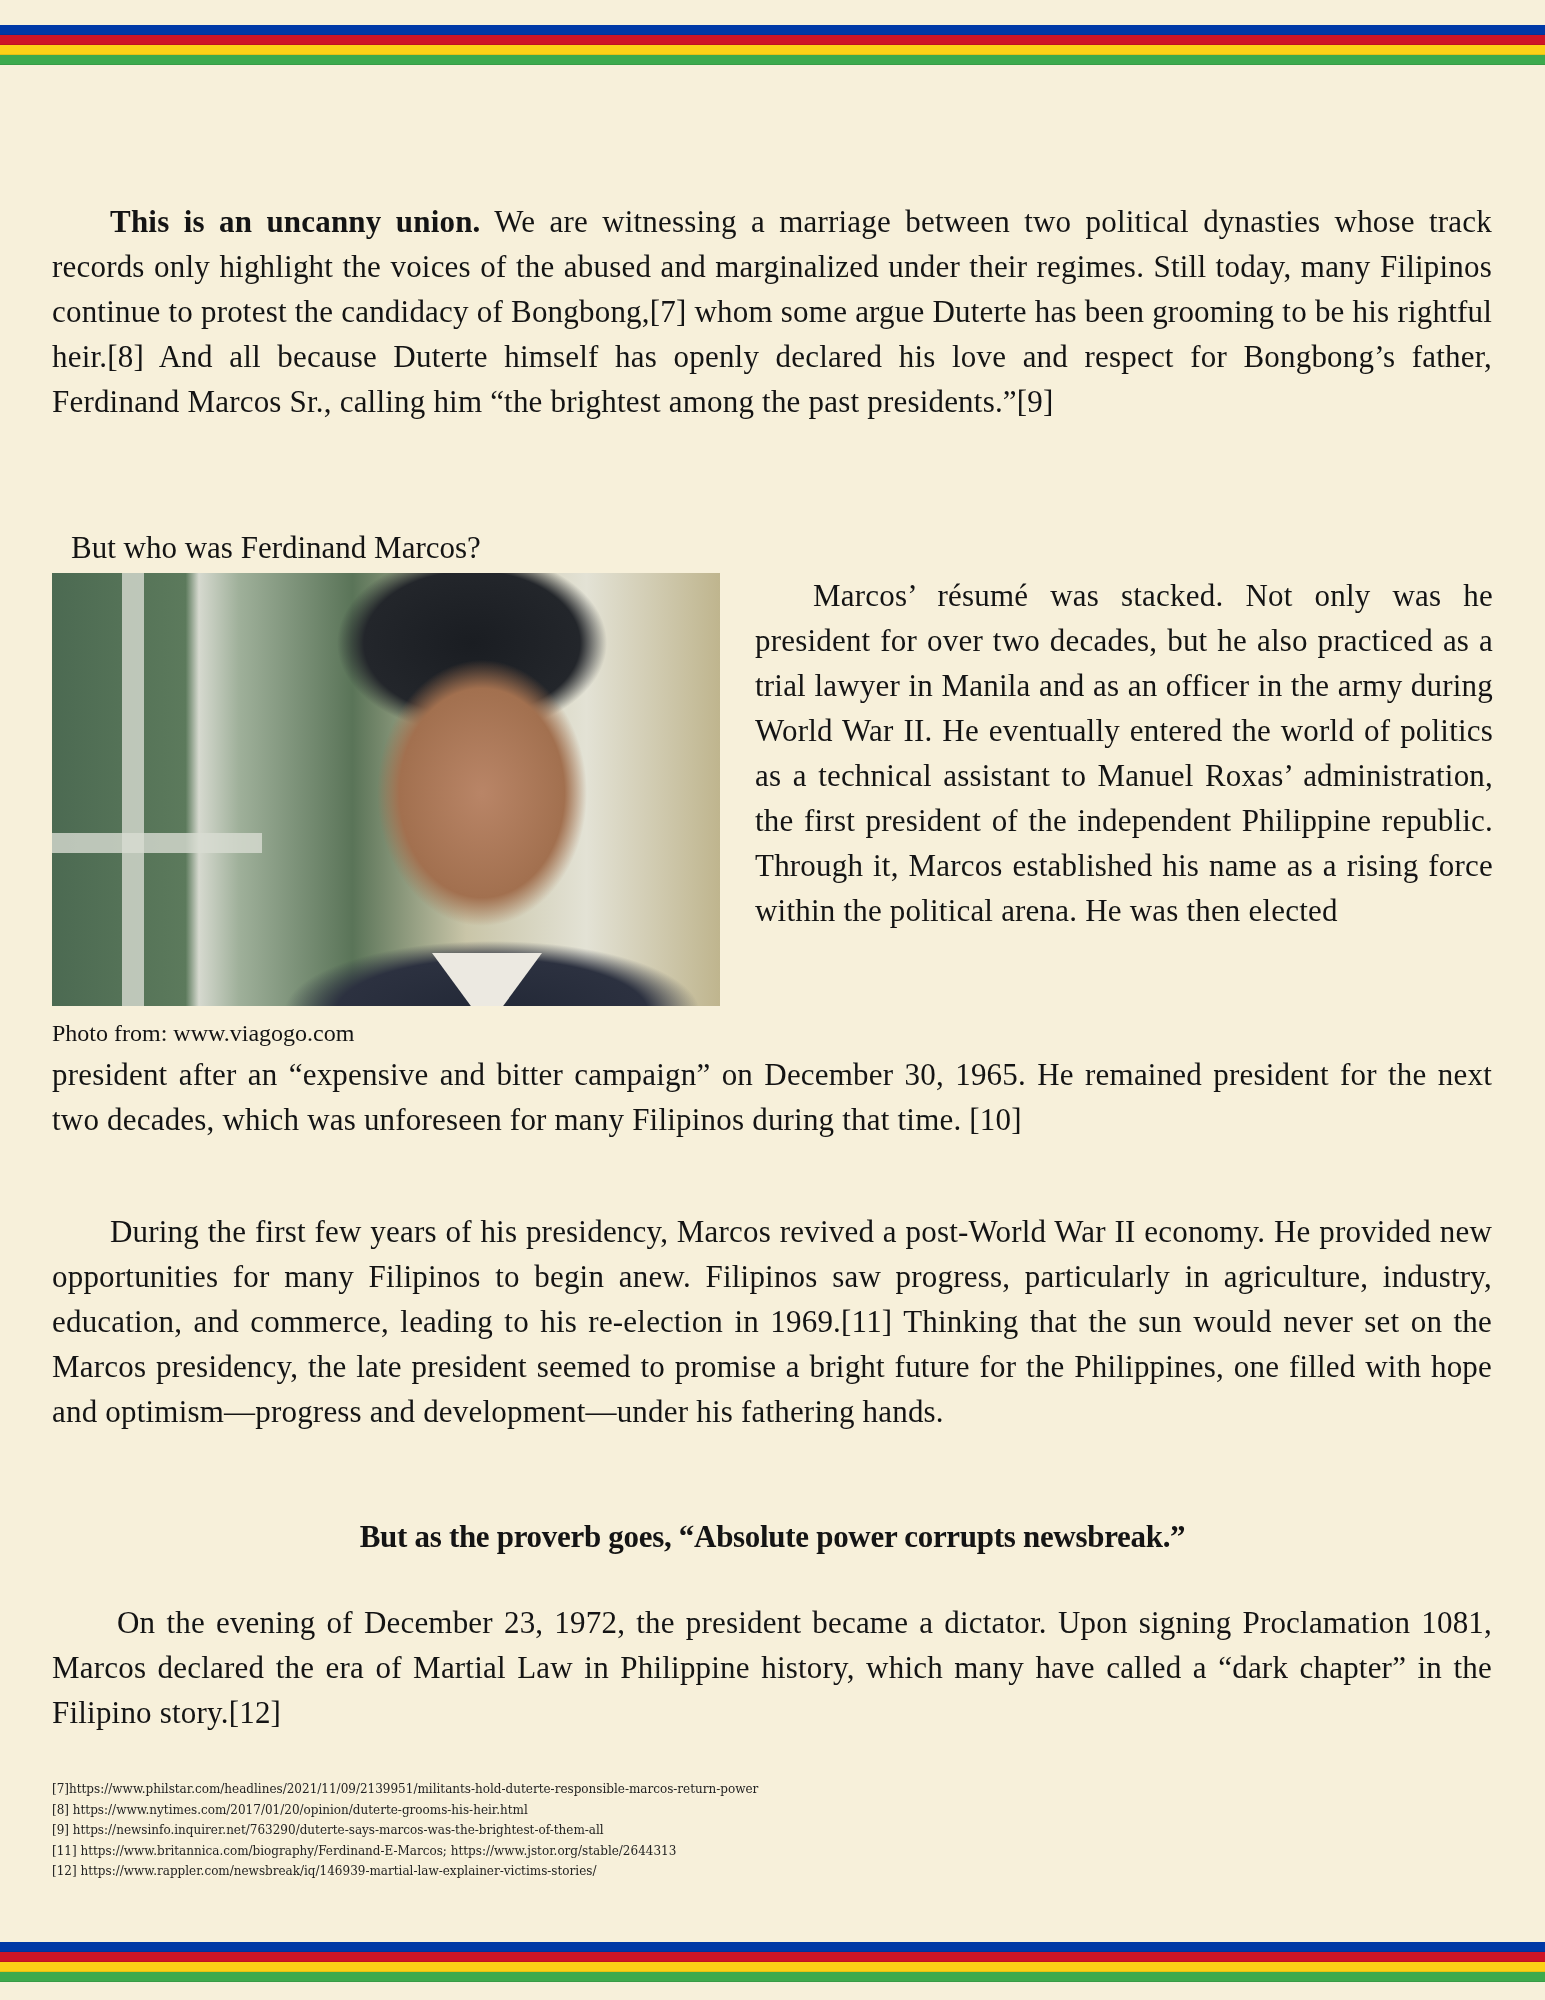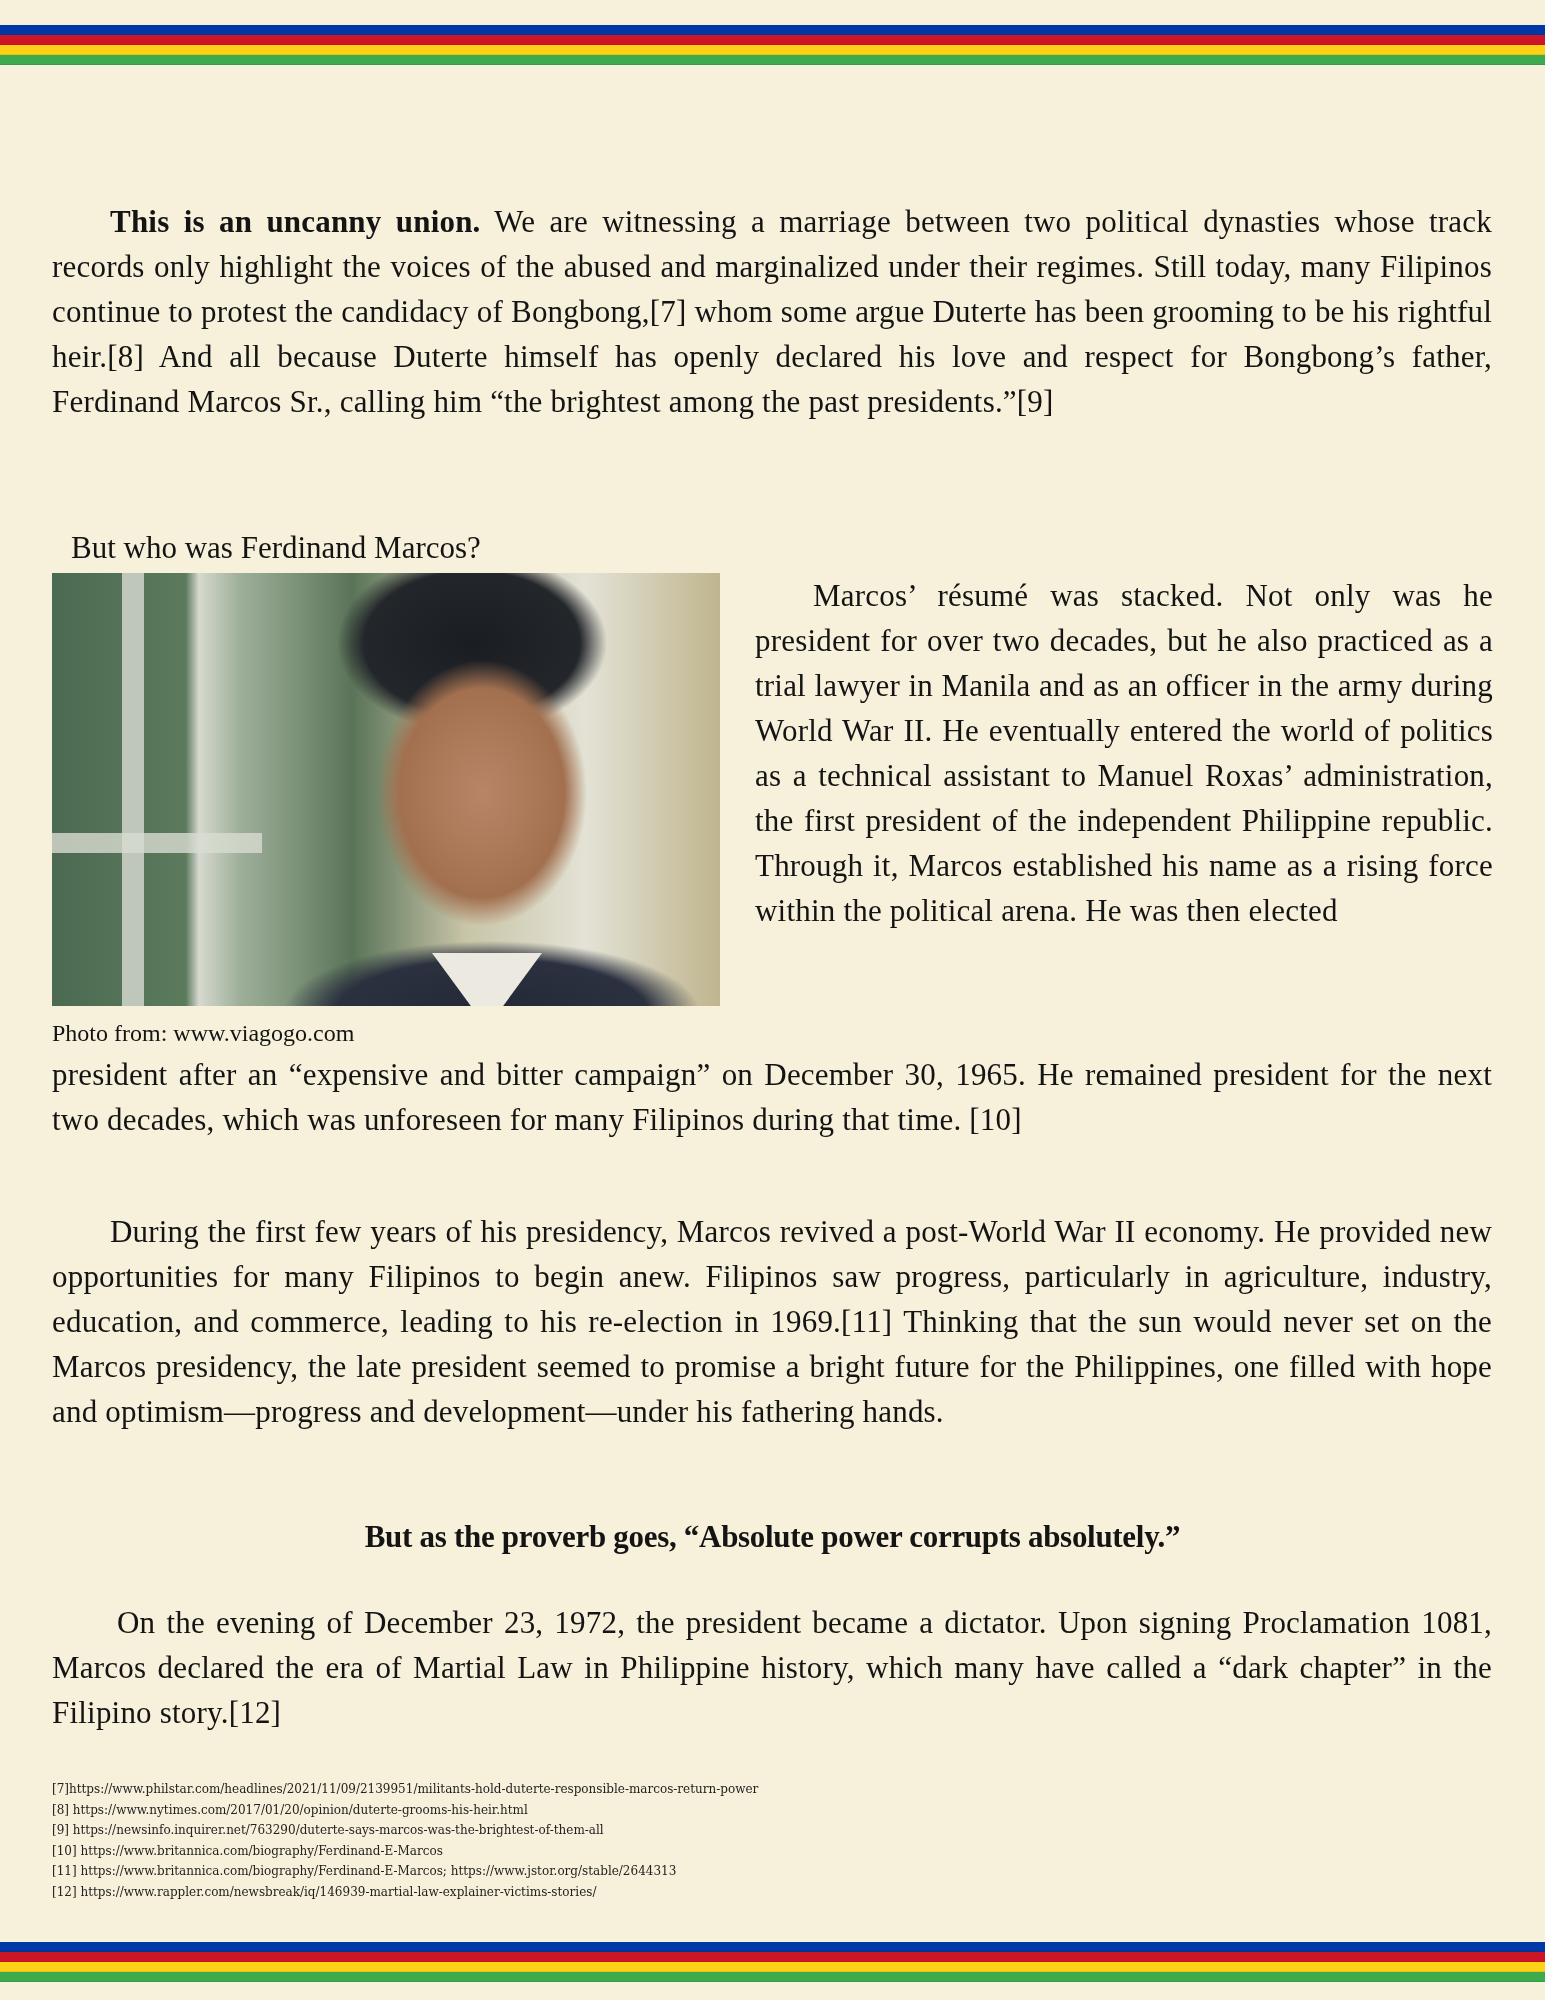--- a/index.html
+++ b/index.html
@@ -87,31 +87,30 @@
 </div>
 
 <div class="after-photo">
   <p class="para">president after an “expensive and bitter campaign” on December 30, 1965. He remained president for the next two decades, which was unforeseen for many Filipinos during that time. [10]</p>
 </div>
 
 <div class="para2">
   <p class="para indent-sm">During the first few years of his presidency, Marcos revived a post-World War II economy. He provided new opportunities for many Filipinos to begin anew. Filipinos saw progress, particularly in agriculture, industry, education, and commerce, leading to his re-election in 1969.[11] Thinking that the sun would never set on the Marcos presidency, the late president seemed to promise a bright future for the Philippines, one filled with hope and optimism—progress and development—under his fathering hands.</p>
 </div>
 
-<p class="proverb">But as the proverb goes, “Absolute power corrupts absolutely.”</p>
+<p class="proverb">But as the proverb goes, “Absolute power corrupts newsbreak.”</p>
 
 <div class="para3">
   <p class="para indent">On the evening of December 23, 1972, the president became a dictator. Upon signing Proclamation 1081, Marcos declared the era of Martial Law in Philippine history, which many have called a “dark chapter” in the Filipino story.[12]</p>
 </div>
 
 <div class="footnotes">
   <div>[7]https://www.philstar.com/headlines/2021/11/09/2139951/militants-hold-duterte-responsible-marcos-return-power</div>
   <div>[8] https://www.nytimes.com/2017/01/20/opinion/duterte-grooms-his-heir.html</div>
   <div>[9] https://newsinfo.inquirer.net/763290/duterte-says-marcos-was-the-brightest-of-them-all</div>
-  <div>[10] https://www.britannica.com/biography/Ferdinand-E-Marcos</div>
   <div>[11] https://www.britannica.com/biography/Ferdinand-E-Marcos; https://www.jstor.org/stable/2644313</div>
   <div>[12] https://www.rappler.com/newsbreak/iq/146939-martial-law-explainer-victims-stories/</div>
 </div>
 
 <div class="stripes bottom">
   <div class="stripe" style="background:#0039a6"></div>
   <div class="stripe" style="background:#ce1527"></div>
   <div class="stripe" style="background:#fcd116"></div>
   <div class="stripe" style="background:#3caa4d"></div>
 </div>

